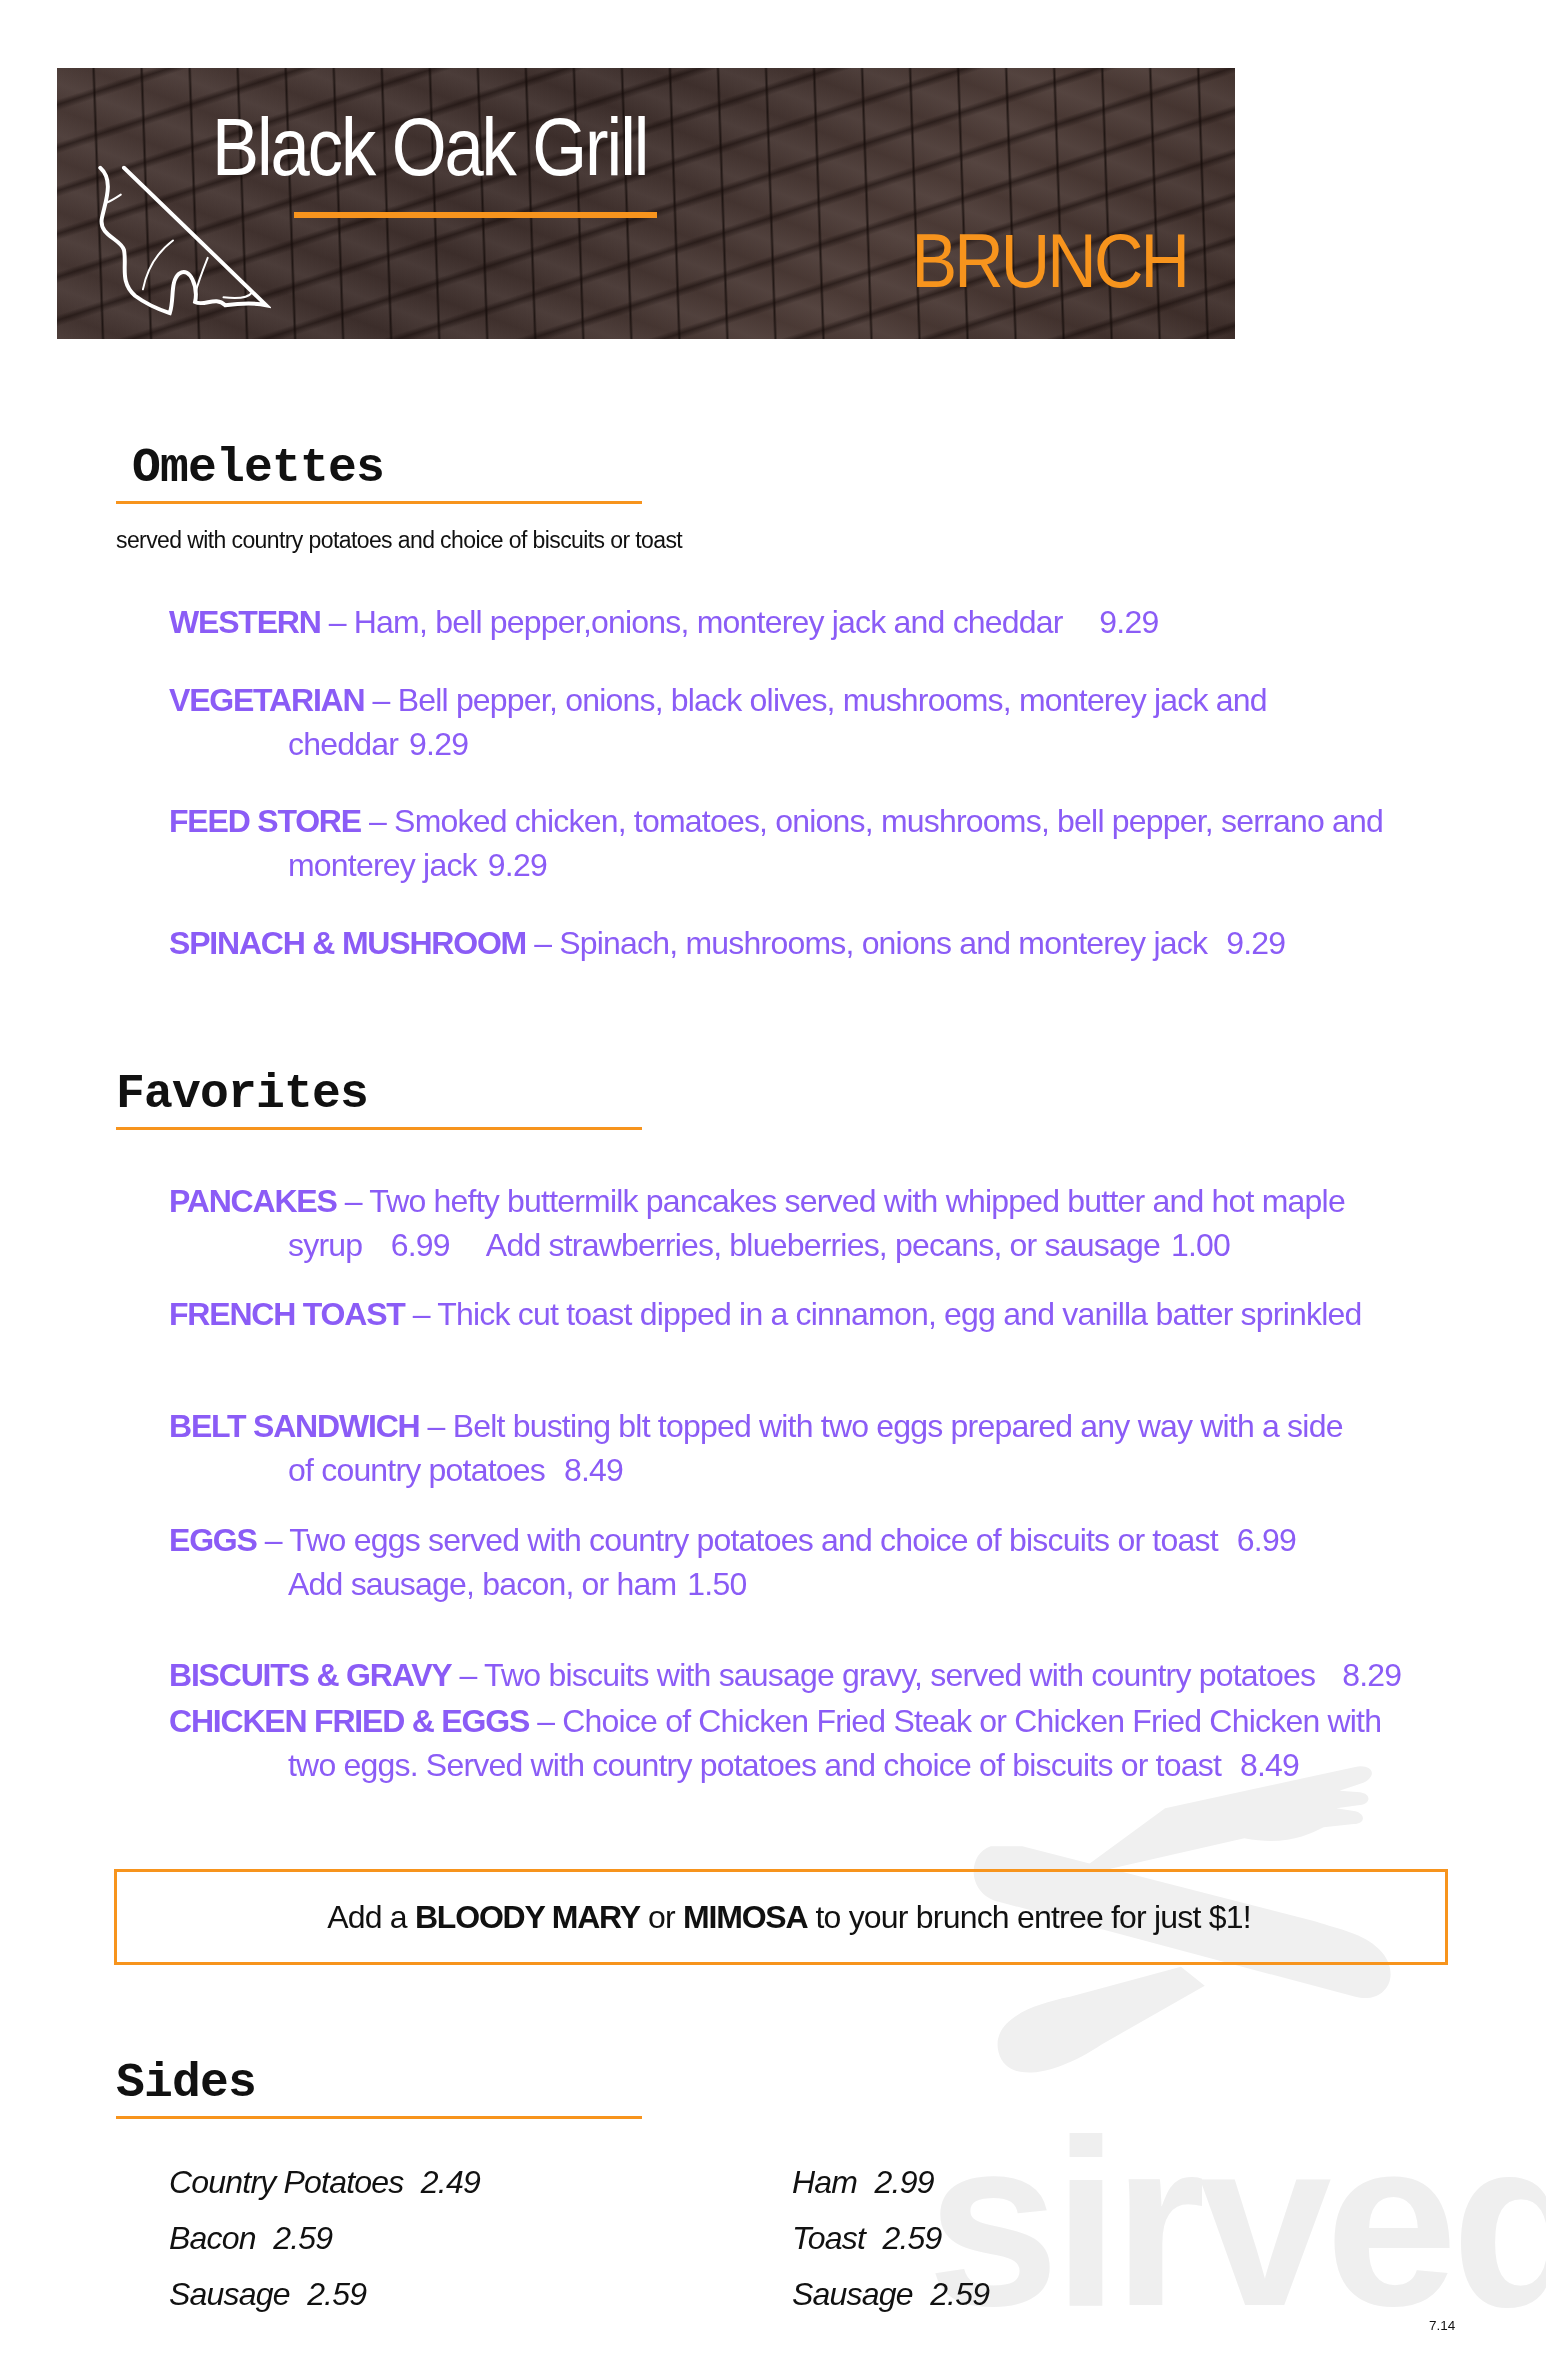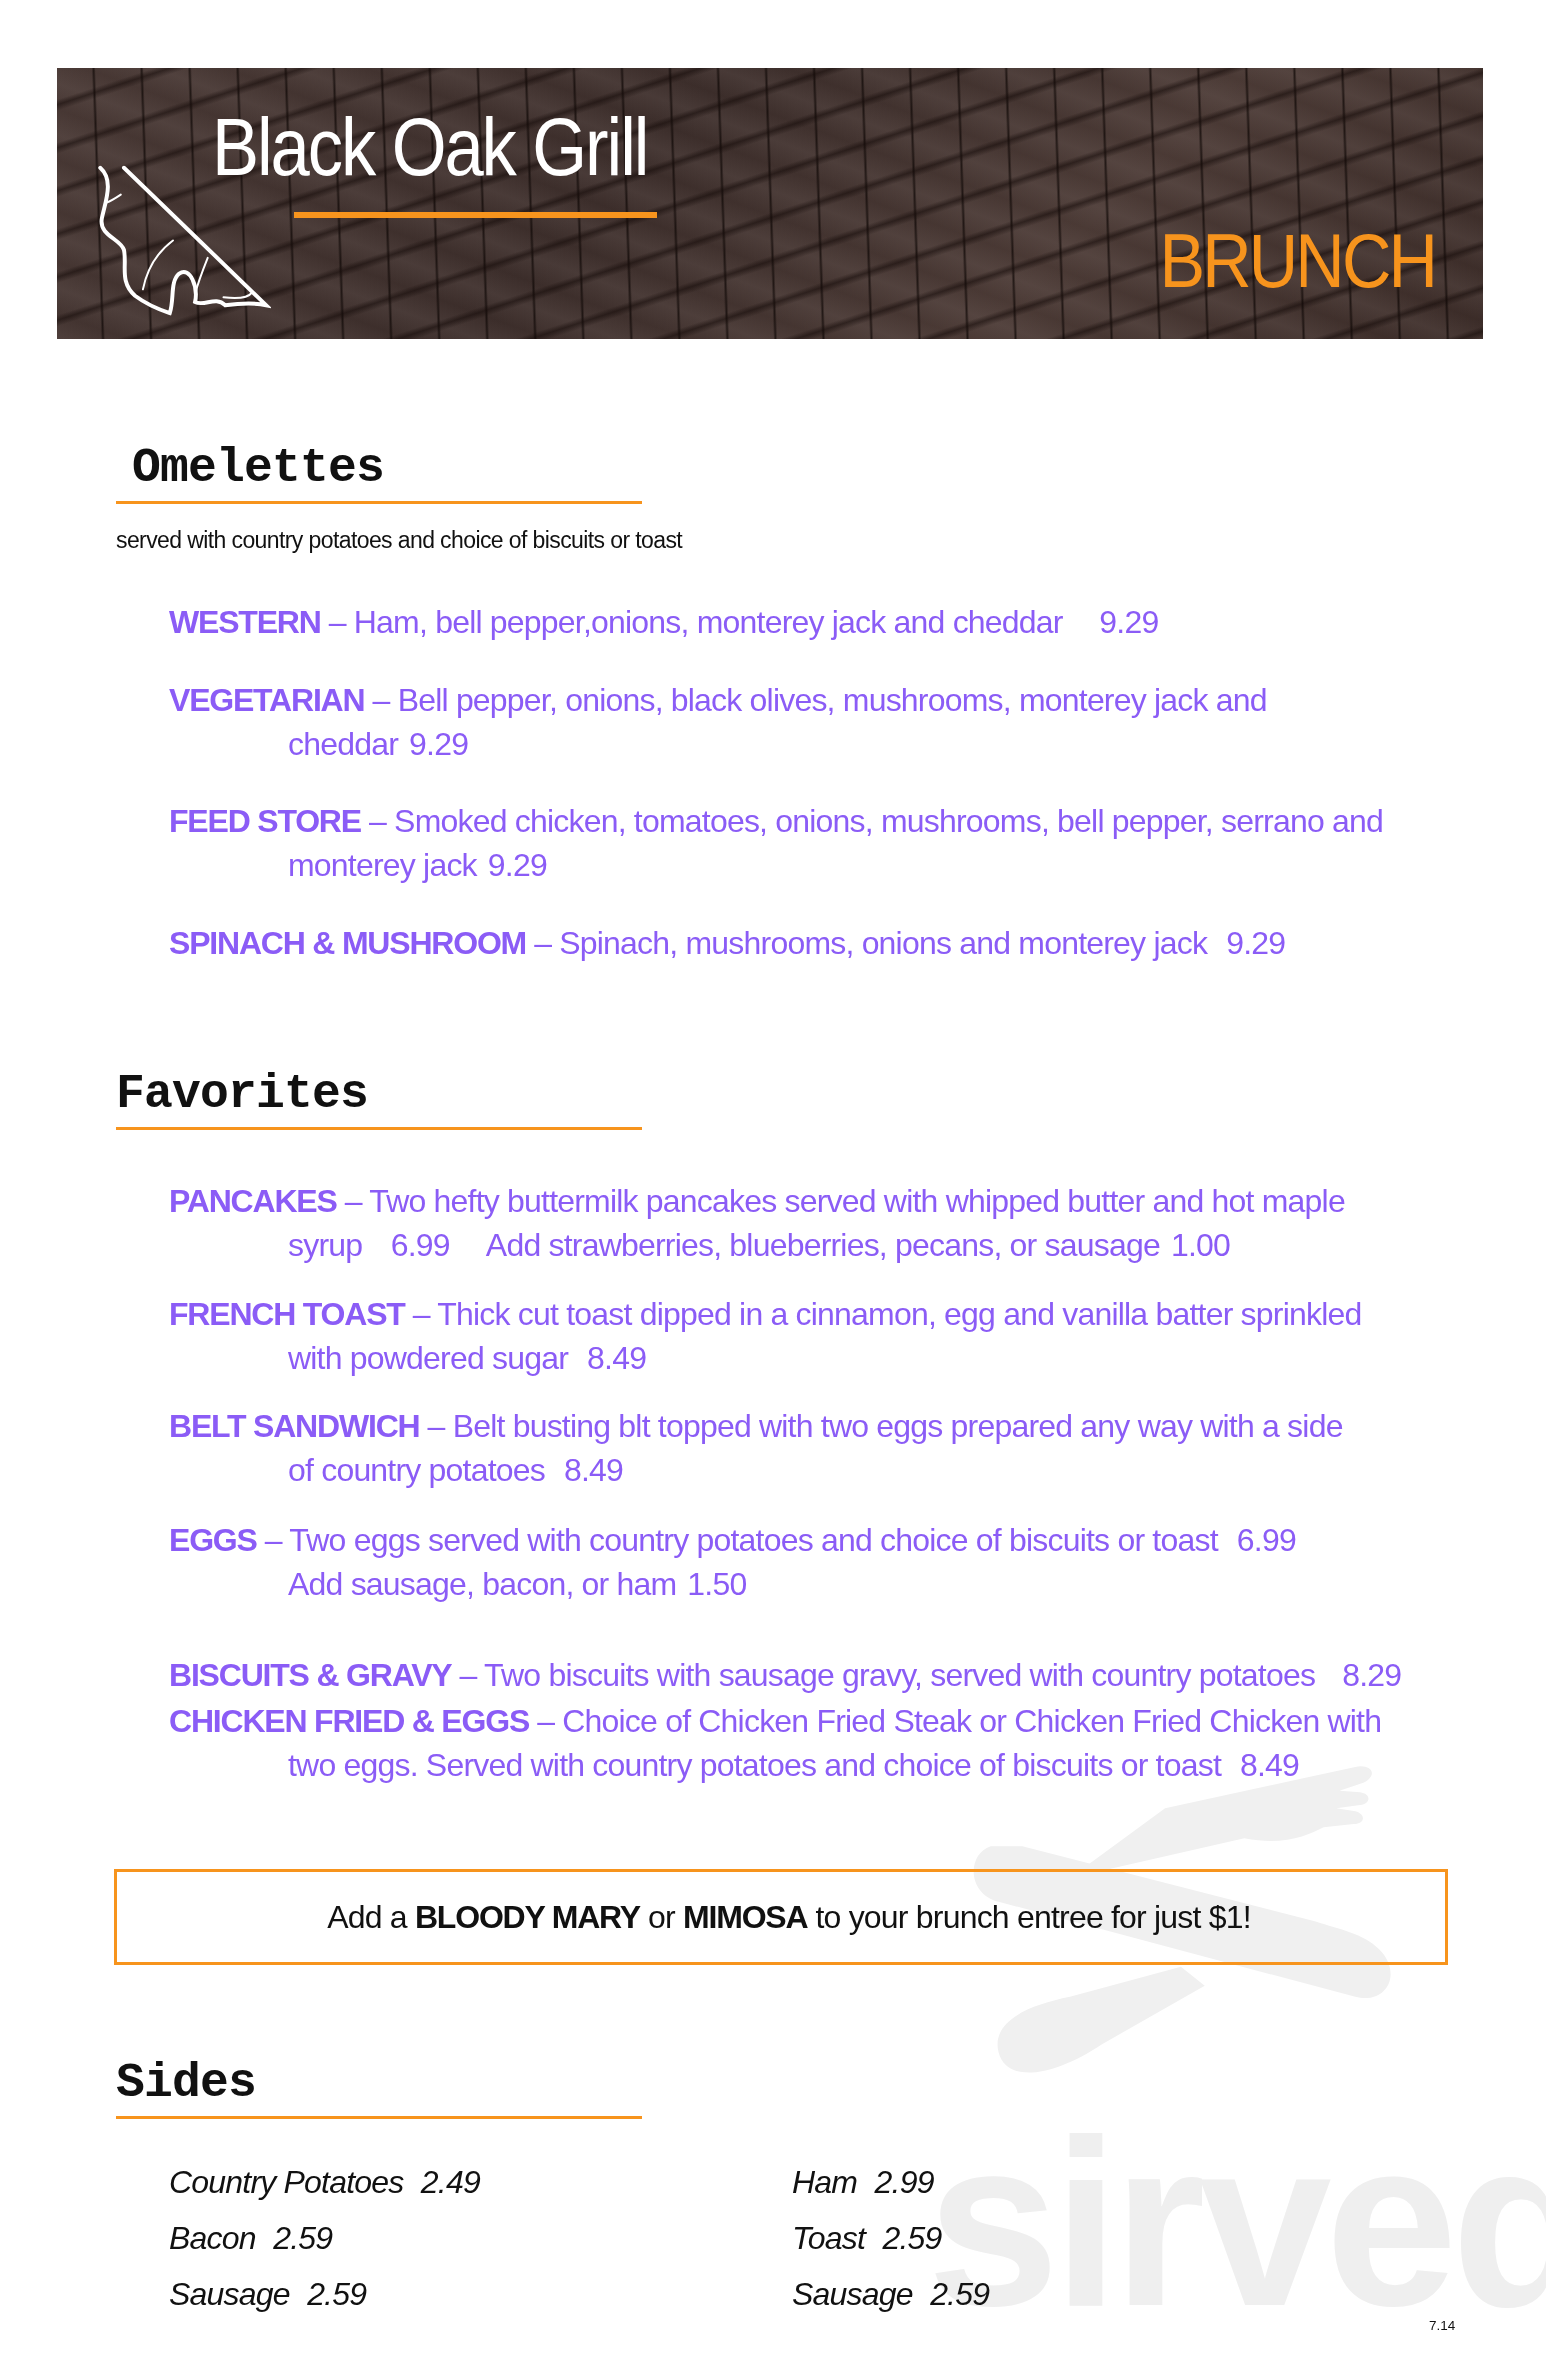--- a/index.html
+++ b/index.html
@@ -1,17 +1,17 @@
 <!DOCTYPE html>
 <html style="font-size:12.7px"><head>
 <meta charset="utf-8">
 <style>
   html, body { margin:0; padding:0; background:#ffffff; }
   body { width:1546px; height:2377px; position:relative; overflow:hidden; font-family:"Liberation Sans", sans-serif; color:#111; }
-  .banner { position:absolute; left:57px; top:68px; width:1426px; height:271px; overflow:hidden;
+  .banner { position:absolute; left:57px; top:68px; width:1178px; height:271px; overflow:hidden;
     background:
       repeating-linear-gradient(162deg, rgba(0,0,0,0) 0px, rgba(0,0,0,0) 30px, rgba(20,10,8,0.55) 35px, rgba(0,0,0,0) 41px),
       repeating-linear-gradient(88deg, rgba(0,0,0,0) 0px, rgba(0,0,0,0) 44px, rgba(15,8,6,0.7) 46px, rgba(0,0,0,0) 48px),
       repeating-linear-gradient(20deg, rgba(110,95,92,0.25) 0px, rgba(60,45,42,0.15) 24px, rgba(110,95,92,0.25) 48px),
       linear-gradient(135deg, #4a3a36 0%, #3b2d2a 40%, #4d3c37 70%, #3a2b27 100%); }
   .brand-title { position:absolute; left:155px; top:38px; font-size:82px; line-height:1; color:#fff; letter-spacing:-2.4px; transform:scaleX(0.86); transform-origin:left top; white-space:nowrap; }
   .brand-rule { position:absolute; left:237px; top:144px; width:363px; height:5.5px; background:#F7941D; }
   .brand-leaf { position:absolute; left:40px; top:95px; width:174px; height:158px; }
   .brunch { position:absolute; right:48px; top:155px; font-size:76px; line-height:1; color:#F7941D; letter-spacing:-3.2px; transform:scaleX(0.9); transform-origin:right top; white-space:nowrap; }
 
@@ -98,21 +98,20 @@
   <span class="name">PANCAKES</span>
   <span>–</span>
   <span>Two hefty buttermilk pancakes served with whipped butter and hot maple</span>
   <span class="cont"><span>syrup</span><span class="price" style="margin-left:28.5px;">6.99</span><span style="margin-left:36px;">Add strawberries, blueberries, pecans, or sausage</span><span class="price">1.00</span></span>
 </div>
 
 <div class="item" style="top:1292px;">
   <span class="name">FRENCH TOAST</span>
   <span>–</span>
   <span>Thick cut toast dipped in a cinnamon, egg and vanilla batter sprinkled</span>
-  <span class="cont"><span>with powdered sugar</span><span class="price" style="margin-left:19px;">8.49</span></span>
 </div>
 
 <div class="item" style="top:1404px;">
   <span class="name">BELT SANDWICH</span>
   <span>–</span>
   <span>Belt busting blt topped with two eggs prepared any way with a side</span>
   <span class="cont"><span>of country potatoes</span><span class="price" style="margin-left:19px;">8.49</span></span>
 </div>
 
 <div class="item" style="top:1518px;">

